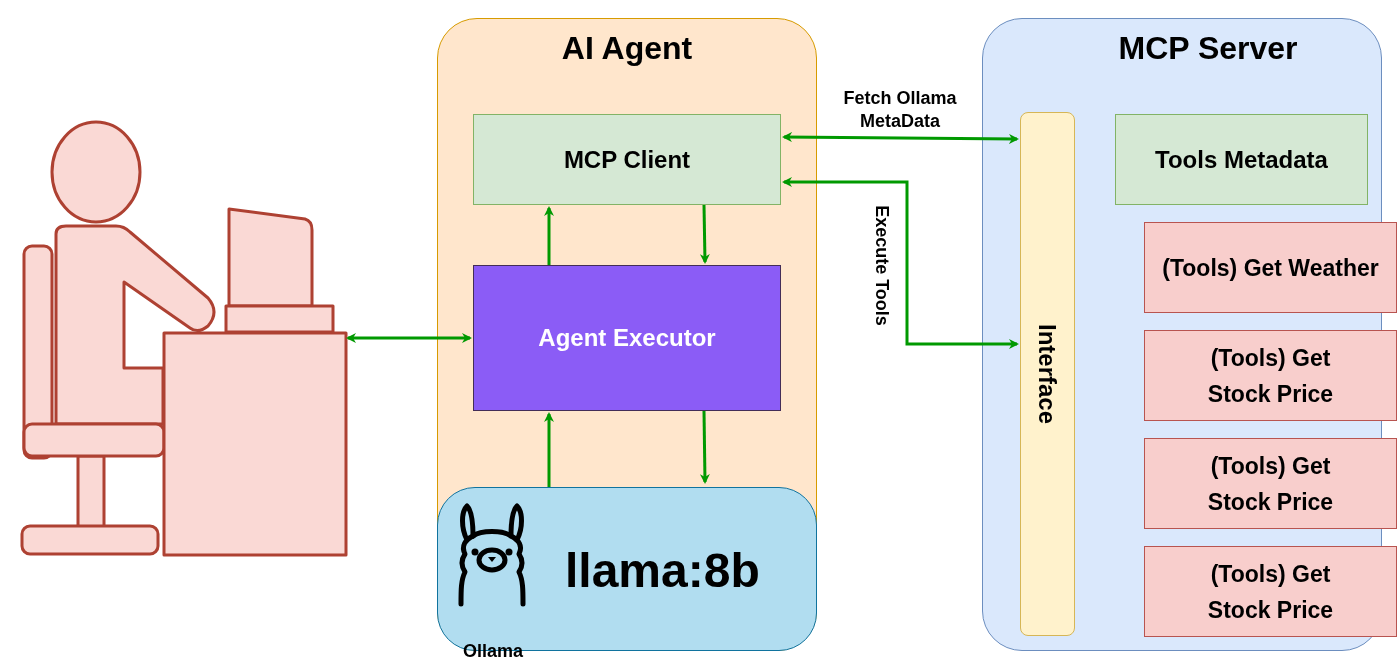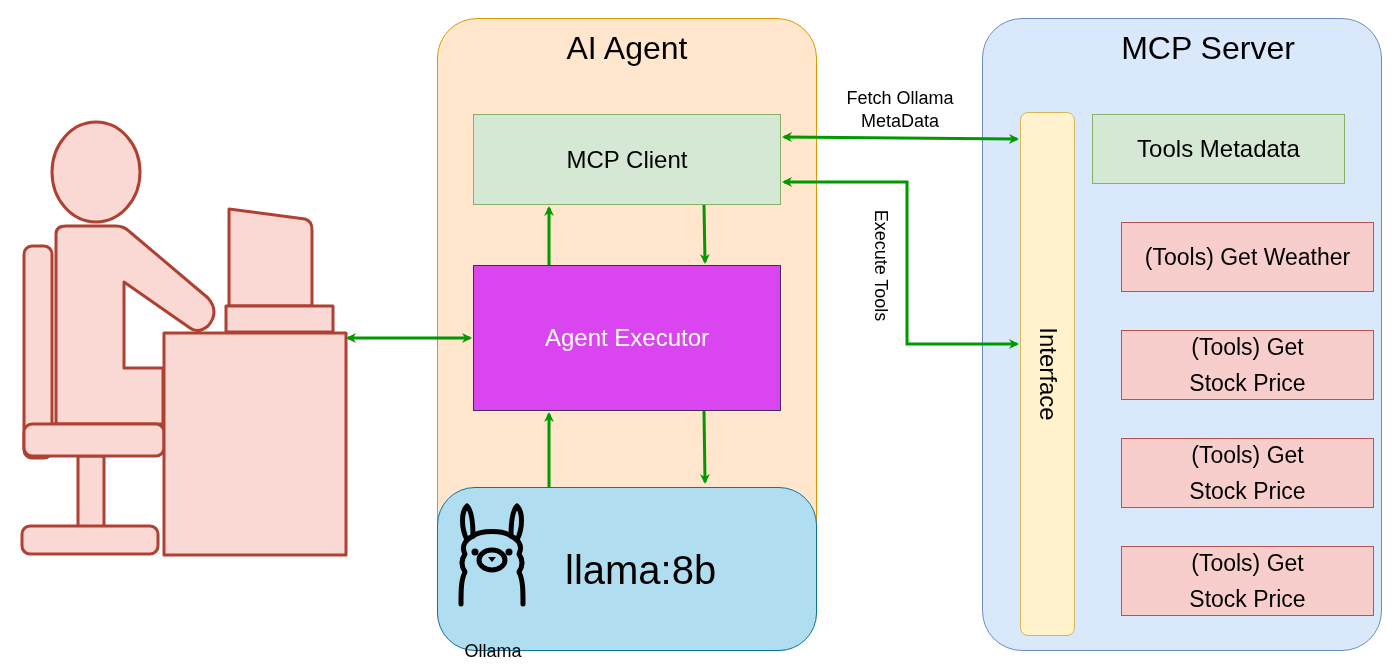--- a/index.html
+++ b/index.html
@@ -1,47 +1,47 @@
 <!DOCTYPE html>
 <html><head>
 <meta charset="utf-8">
 <style>
   html, body { margin: 0; padding: 0; background: #ffffff; }
   body { width: 1400px; height: 671px; position: relative; overflow: hidden;
          font-family: "Liberation Sans", sans-serif; color: #000; }
-  .abs { position: absolute; box-sizing: border-box; }
+  .abs { position: absolute; box-sizing: border-box; font-weight: bold; }
   .center { display: flex; align-items: center; justify-content: center; text-align: center; }
 
   #agent-container { left: 437px; top: 18px; width: 380px; height: 633px;
     background: #ffe6cc; border: 1.5px solid #d79b00; border-radius: 40px; }
   #agent-title { left: 437px; top: 26px; width: 380px; height: 44px; font-size: 32px; }
 
   #server-container { left: 982px; top: 18px; width: 400px; height: 633px;
     background: #dae8fc; border: 1.5px solid #6c8ebf; border-radius: 40px; }
   #server-title { left: 1008px; top: 26px; width: 400px; height: 44px; font-size: 32px; }
 
   #mcp-client { left: 473px; top: 114px; width: 308px; height: 91px;
     background: #d5e8d4; border: 1.5px solid #82b366; font-size: 24px; }
 
   #agent-executor { left: 473px; top: 265px; width: 308px; height: 146px;
-    background: #d946ef; border: 1.5px solid #432d57; color: #ffffff; font-size: 24px; }
+    background: #8b5cf6; border: 1.5px solid #432d57; color: #ffffff; font-size: 24px; }
 
   #llm-box { left: 437px; top: 487px; width: 380px; height: 164px;
     background: #b1ddf0; border: 1.5px solid #10739e; border-radius: 38px; }
-  #llm-label { left: 565px; top: 540px; width: 200px; height: 60px; font-size: 40px;
+  #llm-label { left: 565px; top: 540px; width: 200px; height: 60px; font-size: 48px;
     justify-content: flex-start; }
   #ollama-label { left: 453px; top: 610px; width: 80px; height: 24px; font-size: 18px; margin-top: 29px; }
   #llama-icon { left: 453px; top: 500px; width: 78px; height: 108px; }
 
   #interface-bar { left: 1020px; top: 112px; width: 55px; height: 524px;
     background: #fff2cc; border: 1.5px solid #d6b656; border-radius: 8px; }
   #interface-label { left: 1020px; top: 112px; width: 55px; height: 524px; }
   #interface-label span { display: inline-block; transform: rotate(90deg); font-size: 24px; white-space: nowrap; }
 
-  .tool-box { left: 1092px; width: 253px; height: 70px; font-size: 23px; line-height: 36px; }
+  .tool-box { left: 1115px; width: 253px; height: 91px; font-size: 23px; line-height: 36px; }
   .tool-green { background: #d5e8d4; border: 1.5px solid #82b366; font-size: 24px; }
   .tool-red { background: #f8cecc; border: 1.5px solid #b85450; margin-left: 29px; }
 
   #fetch-label { left: 830px; top: 86px; width: 140px; height: 48px; font-size: 18px; line-height: 23px; }
   #execute-label { left: 856px; top: 195px; width: 50px; height: 140px; }
   #execute-label span { display: inline-block; transform: rotate(90deg); font-size: 18px; white-space: nowrap; }
 
   svg.overlay { position: absolute; left: 0; top: 0; }
 </style>
 </head>

